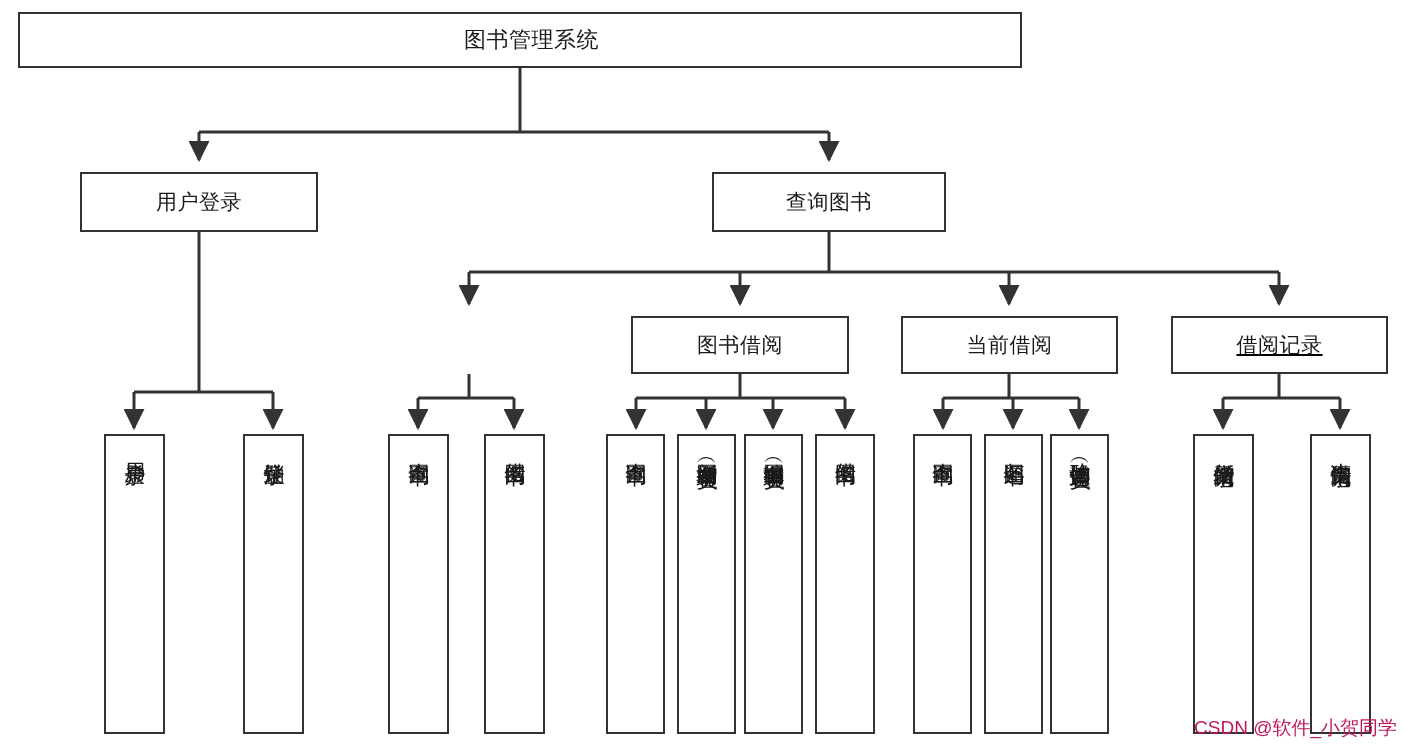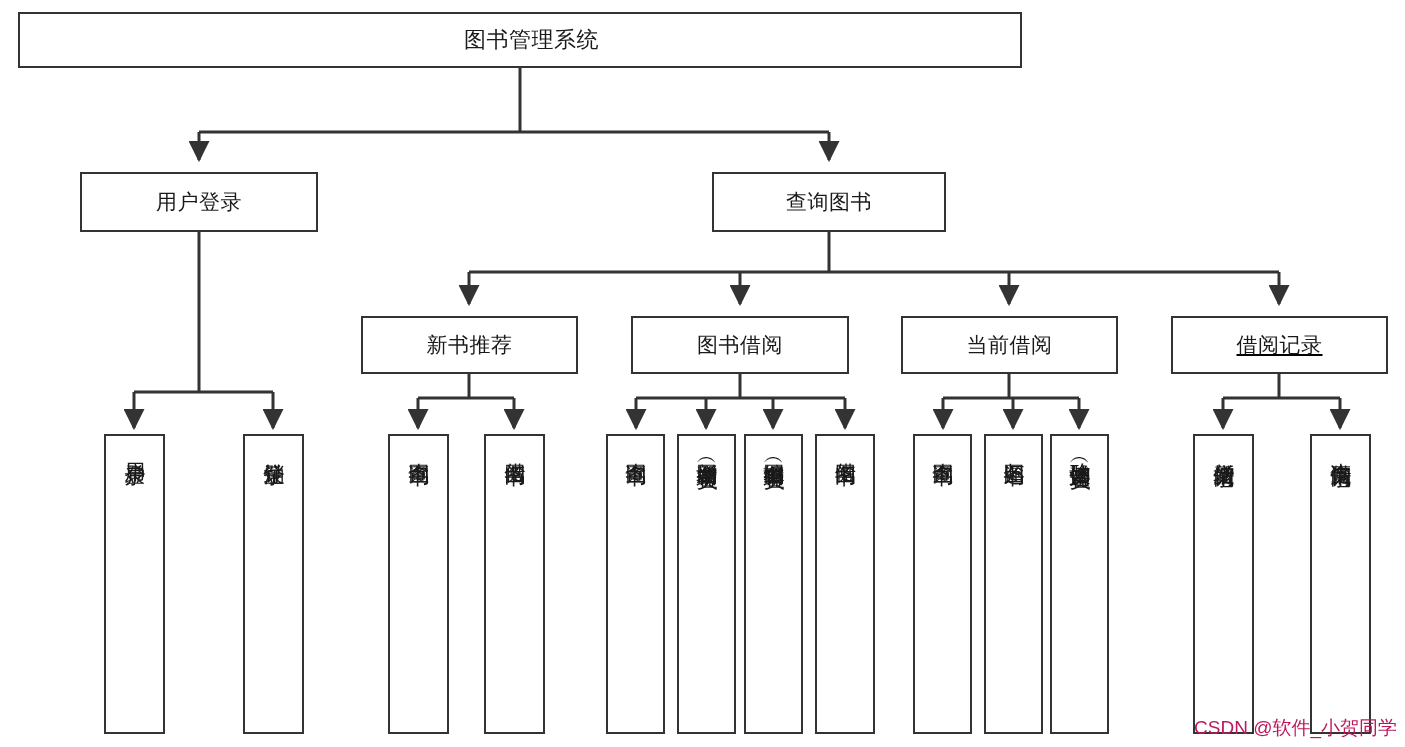--- a/index.html
+++ b/index.html
@@ -130,23 +130,20 @@
     <span class="label-h">图书管理系统</span>
   </div>
 
   <div class="node" style="left:80px; top:172px; width:238px; height:60px;">
     <span class="label-h">用户登录</span>
   </div>
   <div class="node" style="left:712px; top:172px; width:234px; height:60px;">
     <span class="label-h">查询图书</span>
   </div>
 
-  <div class="node" style="left:361px; top:316px; width:217px; height:58px;">
-    <span class="label-h">新书推荐</span>
-  </div>
   <div class="node" style="left:631px; top:316px; width:218px; height:58px;">
     <span class="label-h">图书借阅</span>
   </div>
   <div class="node" style="left:901px; top:316px; width:217px; height:58px;">
     <span class="label-h">当前借阅</span>
   </div>
   <div class="node" style="left:1171px; top:316px; width:217px; height:58px;text-decoration:underline;">
     <span class="label-h">借阅记录</span>
   </div>
 

